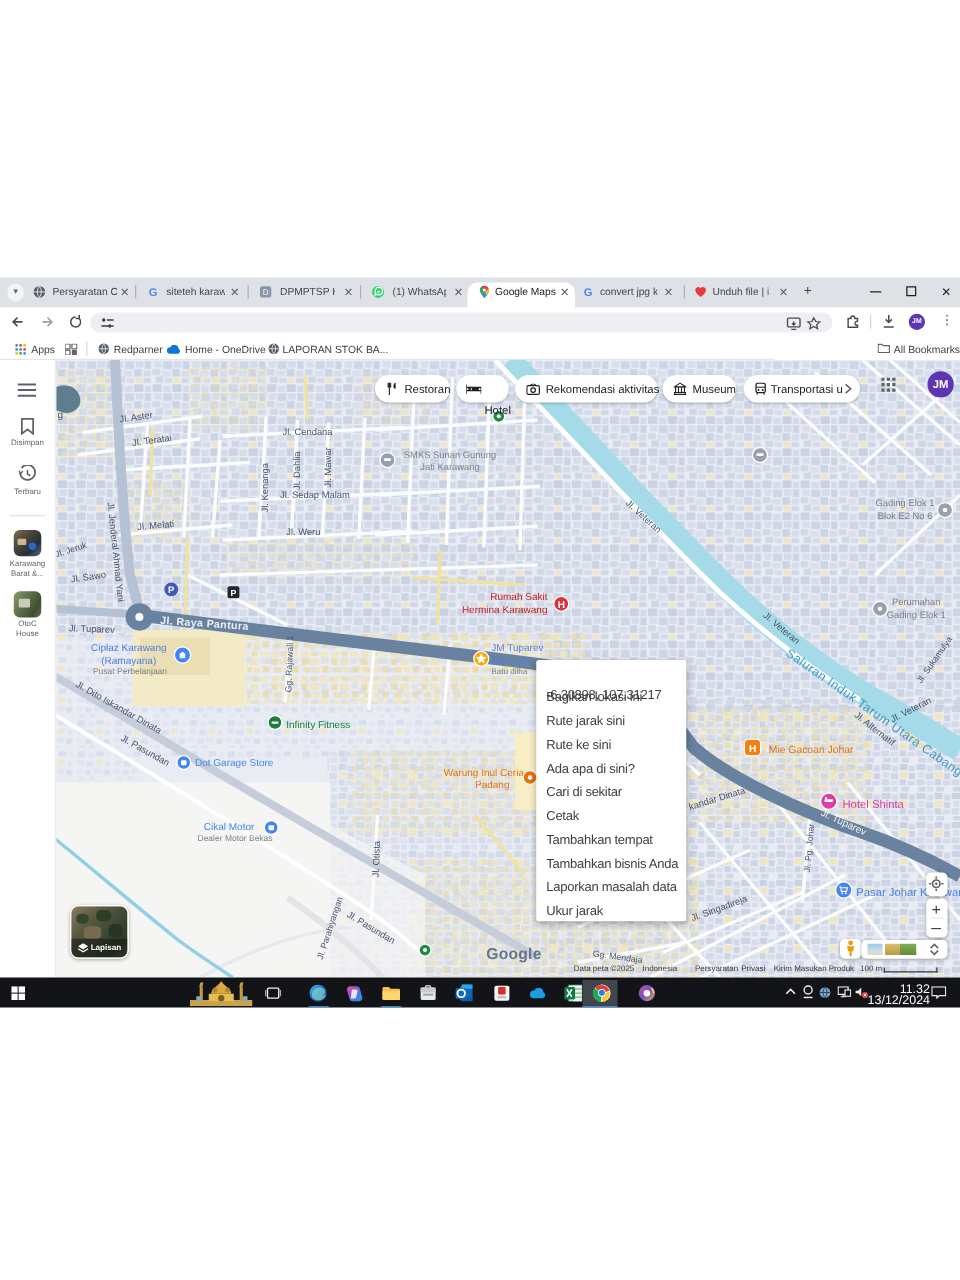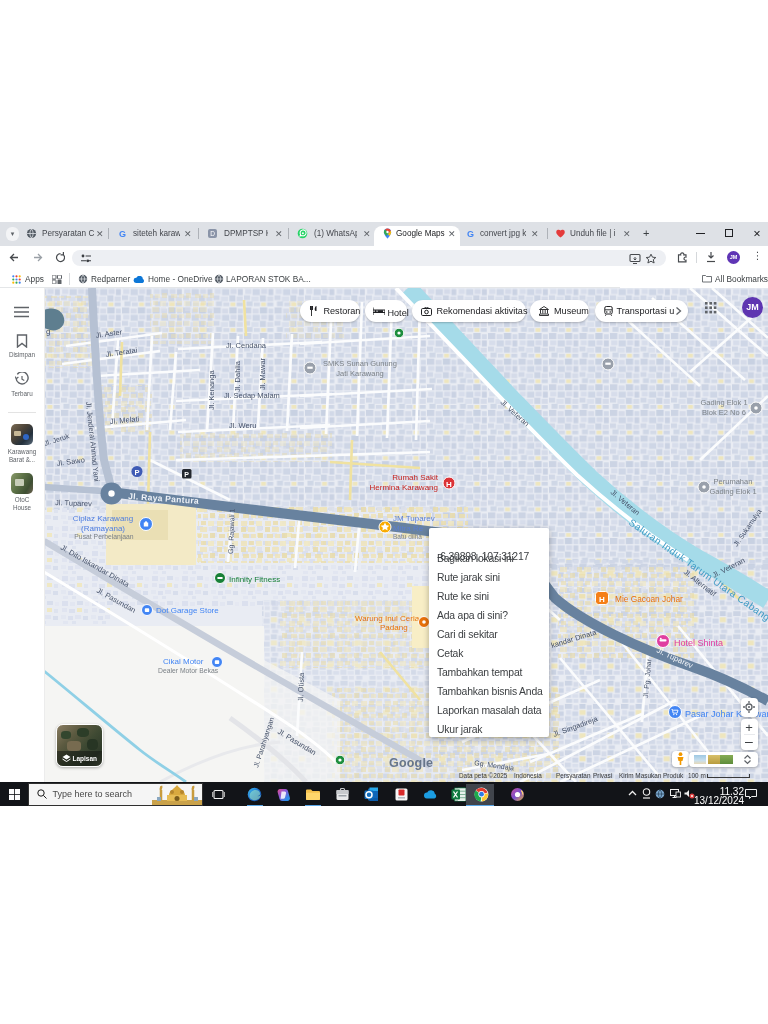--- a/index.html
+++ b/index.html
@@ -441,21 +441,21 @@
           <path d="M7.5 0v10M7.5 0c-1.3 0-1.8 2-1.8 3.4 0 1 .8 1.6 1.8 1.6z" fill="#202124"></path>
         </svg>
         <span style="position:absolute;left:24px;top:5.5px">Restoran</span>
       </div>
       <div class="chip" style="left:364.5px;width:42px">
         <svg class="abs" style="left:8px;top:7px" width="12" height="9" viewBox="0 0 12 9">
           <path d="M0 8V0.5M0 5.5h12V8M0 5.5V3h12v2.5" stroke="#202124" stroke-width="1.1" fill="none"></path>
           <circle cx="2.6" cy="4.2" r="1.1" fill="#202124"></circle>
           <path d="M4.5 3.2h5.5v2H4.5z" fill="#202124"></path>
         </svg>
-        <span style="position:absolute;left:23px;top:8px">Hotel</span>
+        <span style="position:absolute;left:23px;top:23px">Hotel</span>
       </div>
       <div class="chip" style="left:411.5px;width:114px">
         <svg class="abs" style="left:9px;top:6.5px" width="11" height="9" viewBox="0 0 11 9">
           <rect x="0.5" y="1.5" width="10" height="7" rx="1.2" fill="none" stroke="#202124" stroke-width="1"></rect>
           <path d="M3.5 1.5L4.5 0h2L7.5 1.5" stroke="#202124" stroke-width="1" fill="none"></path>
           <circle cx="5.5" cy="5" r="1.8" fill="none" stroke="#202124" stroke-width="1"></circle>
         </svg>
         <span style="position:absolute;left:25px;top:5.5px">Rekomendasi aktivitas</span>
       </div>
       <div class="chip" style="left:530px;width:59px">
@@ -549,27 +549,20 @@
         </svg>
       </div>
 </div>
 <div id="taskbar">
       <svg class="abs" style="left:8.5px;top:6.5px" width="11" height="11" viewBox="0 0 11 11">
         <rect x="0" y="0" width="5.1" height="5.1" fill="#fdfdfd"></rect>
         <rect x="5.9" y="0" width="5.1" height="5.1" fill="#fdfdfd"></rect>
         <rect x="0" y="5.9" width="5.1" height="5.1" fill="#fdfdfd"></rect>
         <rect x="5.9" y="5.9" width="5.1" height="5.1" fill="#fdfdfd"></rect>
       </svg>
-      <div id="tsearch">
-        <svg style="margin-left:8px" width="10" height="10" viewBox="0 0 10 10">
-          <circle cx="4" cy="4" r="3.2" fill="none" stroke="#1b1b1b" stroke-width="1"></circle>
-          <path d="M6.5 6.5l3 3" stroke="#1b1b1b" stroke-width="1"></path>
-        </svg>
-        <span style="margin-left:6px;font-size:9px;color:#4a4a4a">Type here to search</span>
-      </div>
       <svg class="abs" style="left:152px;top:2px" width="50px" height="21" viewBox="0 0 50 21">
         <rect x="0" y="16" width="50" height="5" fill="#caa24a"></rect>
         <path d="M25 1 C 21 6 17 7 17 11 L 33 11 C 33 7 29 6 25 1z" fill="#d9a93f"></path>
         <rect x="15" y="11" width="20" height="6" fill="#e6bc55"></rect>
         <path d="M9 6 L 9 16 M 9 6 C 8 4 10 4 9 2" stroke="#c89b3c" stroke-width="2.5" fill="none"></path>
         <path d="M41 6 L 41 16 M 41 6 C 40 4 42 4 41 2" stroke="#c89b3c" stroke-width="2.5" fill="none"></path>
         <circle cx="20" cy="8" r="2" fill="#b5862e"></circle>
         <circle cx="30" cy="8" r="2" fill="#b5862e"></circle>
         <rect x="22.5" y="12" width="5" height="5" rx="2.5" fill="#7a5c1d"></rect>
         <rect x="5" y="13" width="4" height="4" fill="#8aa7c0"></rect>

